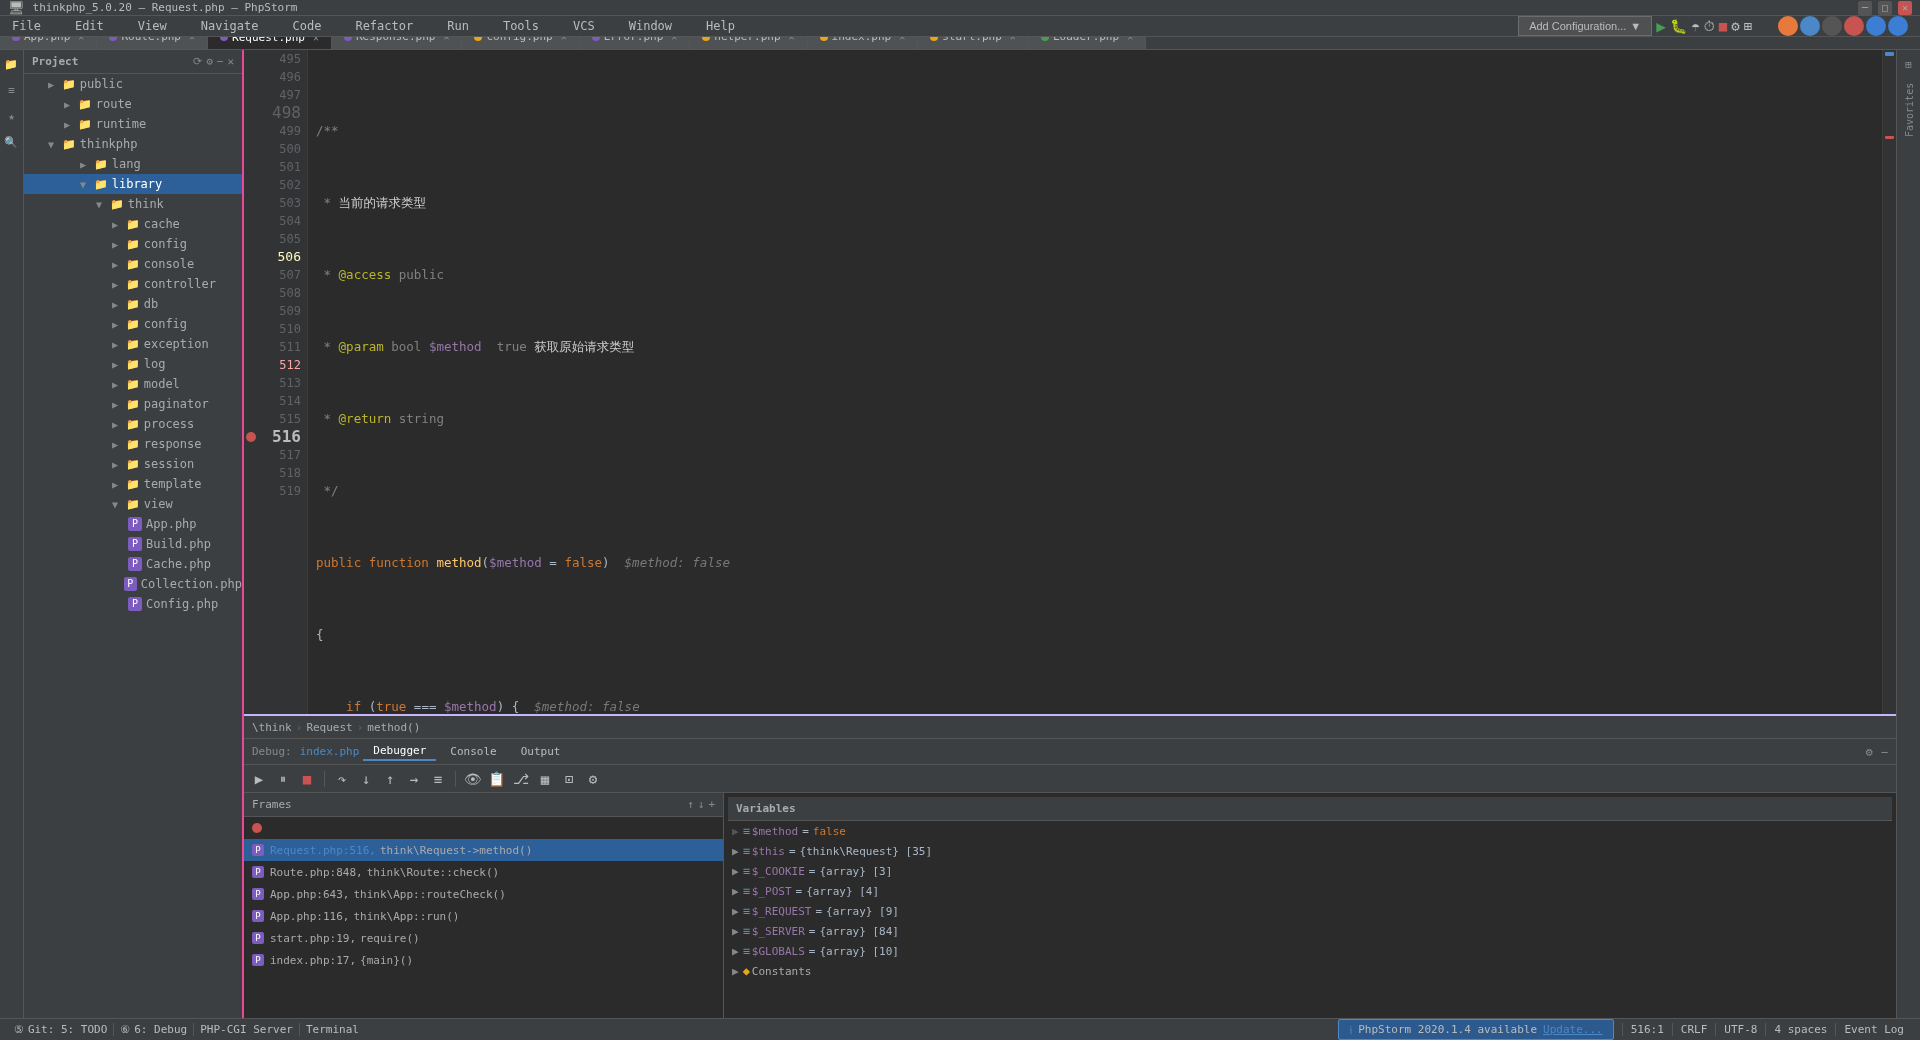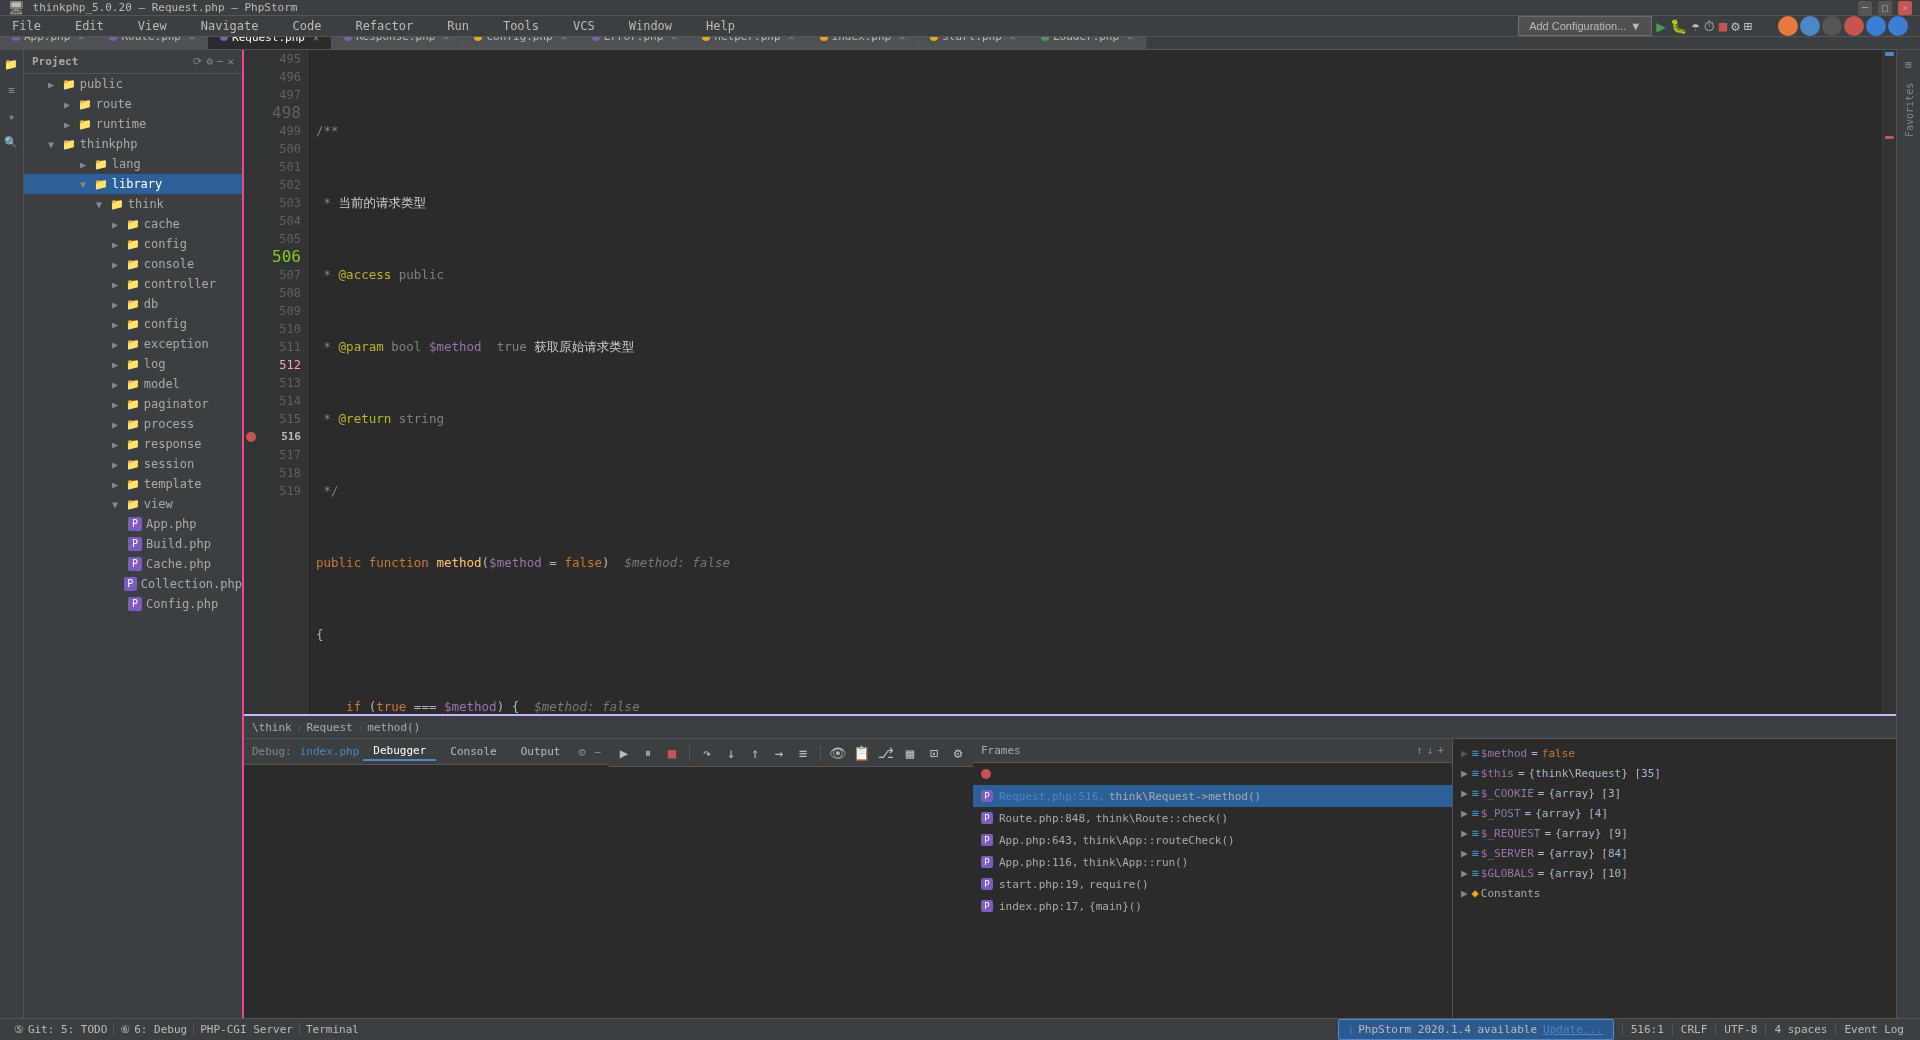--- a/index.html
+++ b/index.html
@@ -51,21 +51,21 @@
     }
     .tree-item.selected { background: #2d6099; color: #fff; }
     .tree-indent { display: inline-block; width: 16px; }
     .tree-arrow { display: inline-block; width: 14px; font-size: 10px; color: #888; }
     .folder-icon { color: #7a7a7a; margin-right: 4px; font-size: 11px; }
     .file-icon { width: 14px; height: 14px; border-radius: 2px; display: inline-block; margin-right: 4px; font-size: 10px; text-align: center; line-height: 14px; }
     .php-icon { background: #7c5cbf; color: #fff; }
     .breadcrumb-path { display: flex; align-items: center; gap: 4px; font-size: 11px; color: #bbb; }
 
     
-    #debug-panel { height: 280px; background: #2b2b2b; border-top: 1px solid #555; display: flex; flex-direction: row; }
+    #debug-panel { height: 280px; background: #2b2b2b; border-top: 1px solid #555; display: flex; flex-direction: column; }
     #debug-header {
       height: 26px; background: #3c3f41; display: flex; align-items: center;
       padding: 0 8px; gap: 4px; border-bottom: 1px solid #555;
     }
     .debug-tab { padding: 2px 10px; font-size: 11px; color: #bbb; cursor: pointer; }
     .debug-tab.active { color: #fff; border-bottom: 2px solid #4a88c7; }
     #debug-content { display: flex; flex: 1; overflow: hidden; }
     #frames-panel { width: 480px; border-right: 1px solid #555; overflow: hidden; display: flex; flex-direction: column; }
     #frames-header {
       height: 24px; background: #3c3f41; display: flex; align-items: center;
@@ -532,31 +532,31 @@
               <div style="height:18px; line-height:18px; color:#606366; font-size:12px;">496</div>
               <div style="height:18px; line-height:18px; color:#606366; font-size:12px;">497</div>
               <div style="height:18px; line-height:18px; color:#606366; font-size:16px;">498</div>
               <div style="height:18px; line-height:18px; color:#606366; font-size:12px;">499</div>
               <div style="height:18px; line-height:18px; color:#606366; font-size:12px;">500</div>
               <div style="height:18px; line-height:18px; color:#606366; font-size:12px;">501</div>
               <div style="height:18px; line-height:18px; color:#606366; font-size:12px;">502</div>
               <div style="height:18px; line-height:18px; color:#606366; font-size:12px;">503</div>
               <div style="height:18px; line-height:18px; color:#606366; font-size:12px;">504</div>
               <div style="height:18px; line-height:18px; color:#606366; font-size:12px;">505</div>
-              <div style="height:18px; line-height:18px; color:#84cc16; font-size:16px;">506</div>
+              <div style="height:18px; line-height:18px; color:#fef9c3; font-size:13px;">506</div>
               <div style="height:18px; line-height:18px; color:#606366; font-size:12px;">507</div>
               <div style="height:18px; line-height:18px; color:#606366; font-size:12px;">508</div>
               <div style="height:18px; line-height:18px; color:#606366; font-size:12px;">509</div>
               <div style="height:18px; line-height:18px; color:#606366; font-size:12px;">510</div>
               <div style="height:18px; line-height:18px; color:#606366; font-size:12px;">511</div>
               <div style="height:18px; line-height:18px; color:#fca5a5; font-size:12px;">512</div>
               <div style="height:18px; line-height:18px; color:#606366; font-size:12px;">513</div>
               <div style="height:18px; line-height:18px; color:#606366; font-size:12px;">514</div>
               <div style="height:18px; line-height:18px; color:#606366; font-size:12px;">515</div>
-              <div style="height:18px; line-height:18px; color:#bbb; font-size:11px; font-weight:bold;">516</div>
+              <div style="height:18px; line-height:18px; color:#bbb; font-size:16px; font-weight:bold;">516</div>
               <div style="height:18px; line-height:18px; color:#606366; font-size:12px;">517</div>
               <div style="height:18px; line-height:18px; color:#606366; font-size:12px;">518</div>
               <div style="height:18px; line-height:18px; color:#606366; font-size:12px;">519</div>
             </div>
           </div>
         </div>
 
         <div id="editor-scroll" style="flex:1; overflow:auto; background:#2b2b2b;">
           <div style="padding-left:8px; padding-top:0; font-size:12.5px; line-height:18px; font-family:Consolas,Monaco,monospace; white-space:pre; color:#a9b7c6; min-width:1200px;">
 
@@ -722,20 +722,23 @@
               <span style="color:#aaa; margin-left:4px;">require()</span>
             </div>
             <div class="frame-item">
               <span class="frame-icon">P</span>
               <span style="color:#aaa;">index.php:17,</span>
               <span style="color:#aaa; margin-left:4px;">{main}()</span>
             </div>
           </div>
 
           <div id="vars-panel">
+            <div style="height:24px; display:flex; align-items:center; padding:0 8px; font-size:11px; font-weight:bold; color:#aaa; background:#3c3f41; border-bottom:1px solid #555;">
+              <span>Variables</span>
+            </div>
 
             <div class="var-row">
               <span class="arrow" style="color:#555;">▶</span>
               <span style="color:#3d9ccb; margin-right:2px; font-size:12px;">≡</span>
               <span class="var-name">$method</span>
               <span class="var-eq">=</span>
               <span style="color:#cc7832;">false</span>
             </div>
 
             <div class="var-row">

